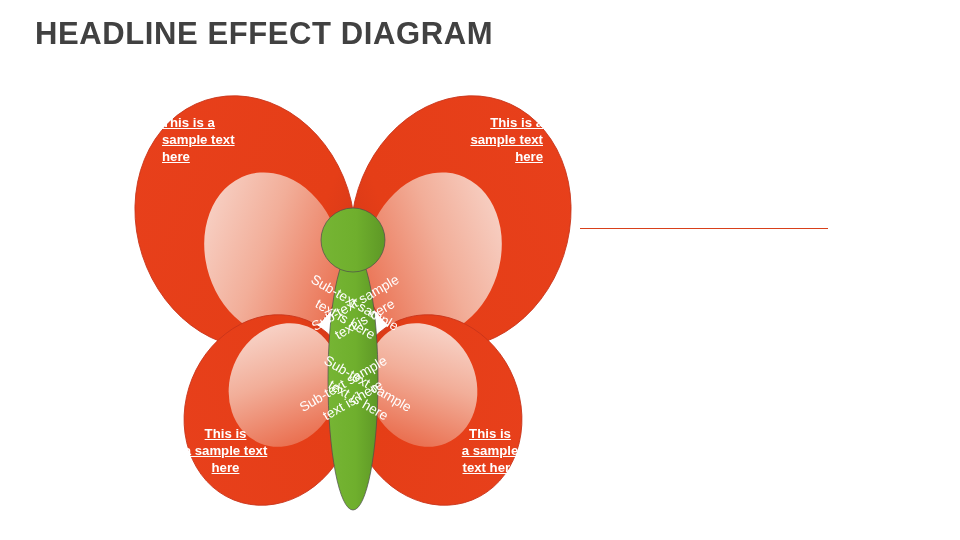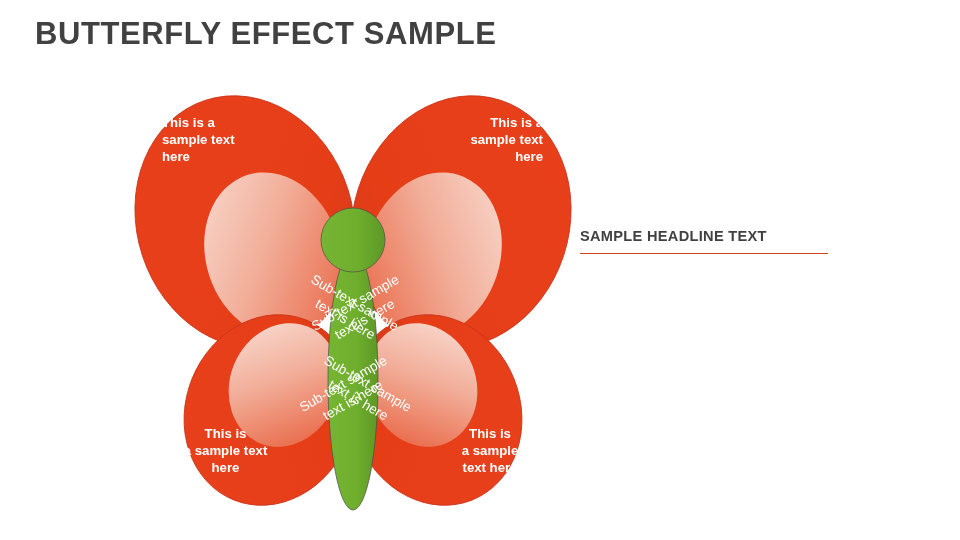--- a/index.html
+++ b/index.html
@@ -47,20 +47,21 @@
 
   
   .wing-label {
     position: absolute;
     color: #ffffff;
     font-size: 13.2px;
     font-weight: bold;
     line-height: 17px;
     white-space: pre-line;
     pointer-events: none;
+    text-decoration: underline;
   }
   .wing-label.tl { left: 32px;  top: 22px;  width: 120px; text-align: left; }
   .wing-label.tr { left: 288px; top: 22px;  width: 125px; text-align: right; }
   .wing-label.bl { left: 28px;  top: 333px; width: 135px; text-align: center; }
   .wing-label.br { left: 300px; top: 333px; width: 120px; text-align: center; }
 
   
   .wing-subtext {
     position: absolute;
     color: #ffffff;
@@ -100,21 +101,21 @@
     font-size: 12.6px;
     line-height: 17.5px;
     color: #3d3d3d;
     white-space: pre-line;
     margin: 0;
   }
 </style>
 </head>
 <body>
 
-<div id="page-title">BUTTERFLY EFFECT SAMPLE</div>
+<div id="page-title">HEADLINE EFFECT DIAGRAM</div>
 
 <div id="butterfly">
 
   <svg id="butterfly-svg" viewBox="0 0 445 415">
     <defs>
 
       <linearGradient id="wingTL" x1="0" y1="0" x2="1" y2="1">
         <stop offset="0%" stop-color="#E8401C"></stop>
         <stop offset="70%" stop-color="#E53E17"></stop>
         <stop offset="100%" stop-color="#C8341A"></stop>
@@ -215,15 +216,14 @@
 text is here</div>
   <div class="wing-subtext tr">Sub-text sample
 text is here</div>
   <div class="wing-subtext bl">Sub-text sample
 text is here</div>
   <div class="wing-subtext br">Sub-text sample
 text is here</div>
 </div>
 
 <div id="side-panel">
-  <div id="side-headline">SAMPLE HEADLINE TEXT</div>
   <div id="side-divider"></div>
 </div>
 
 </body></html>

